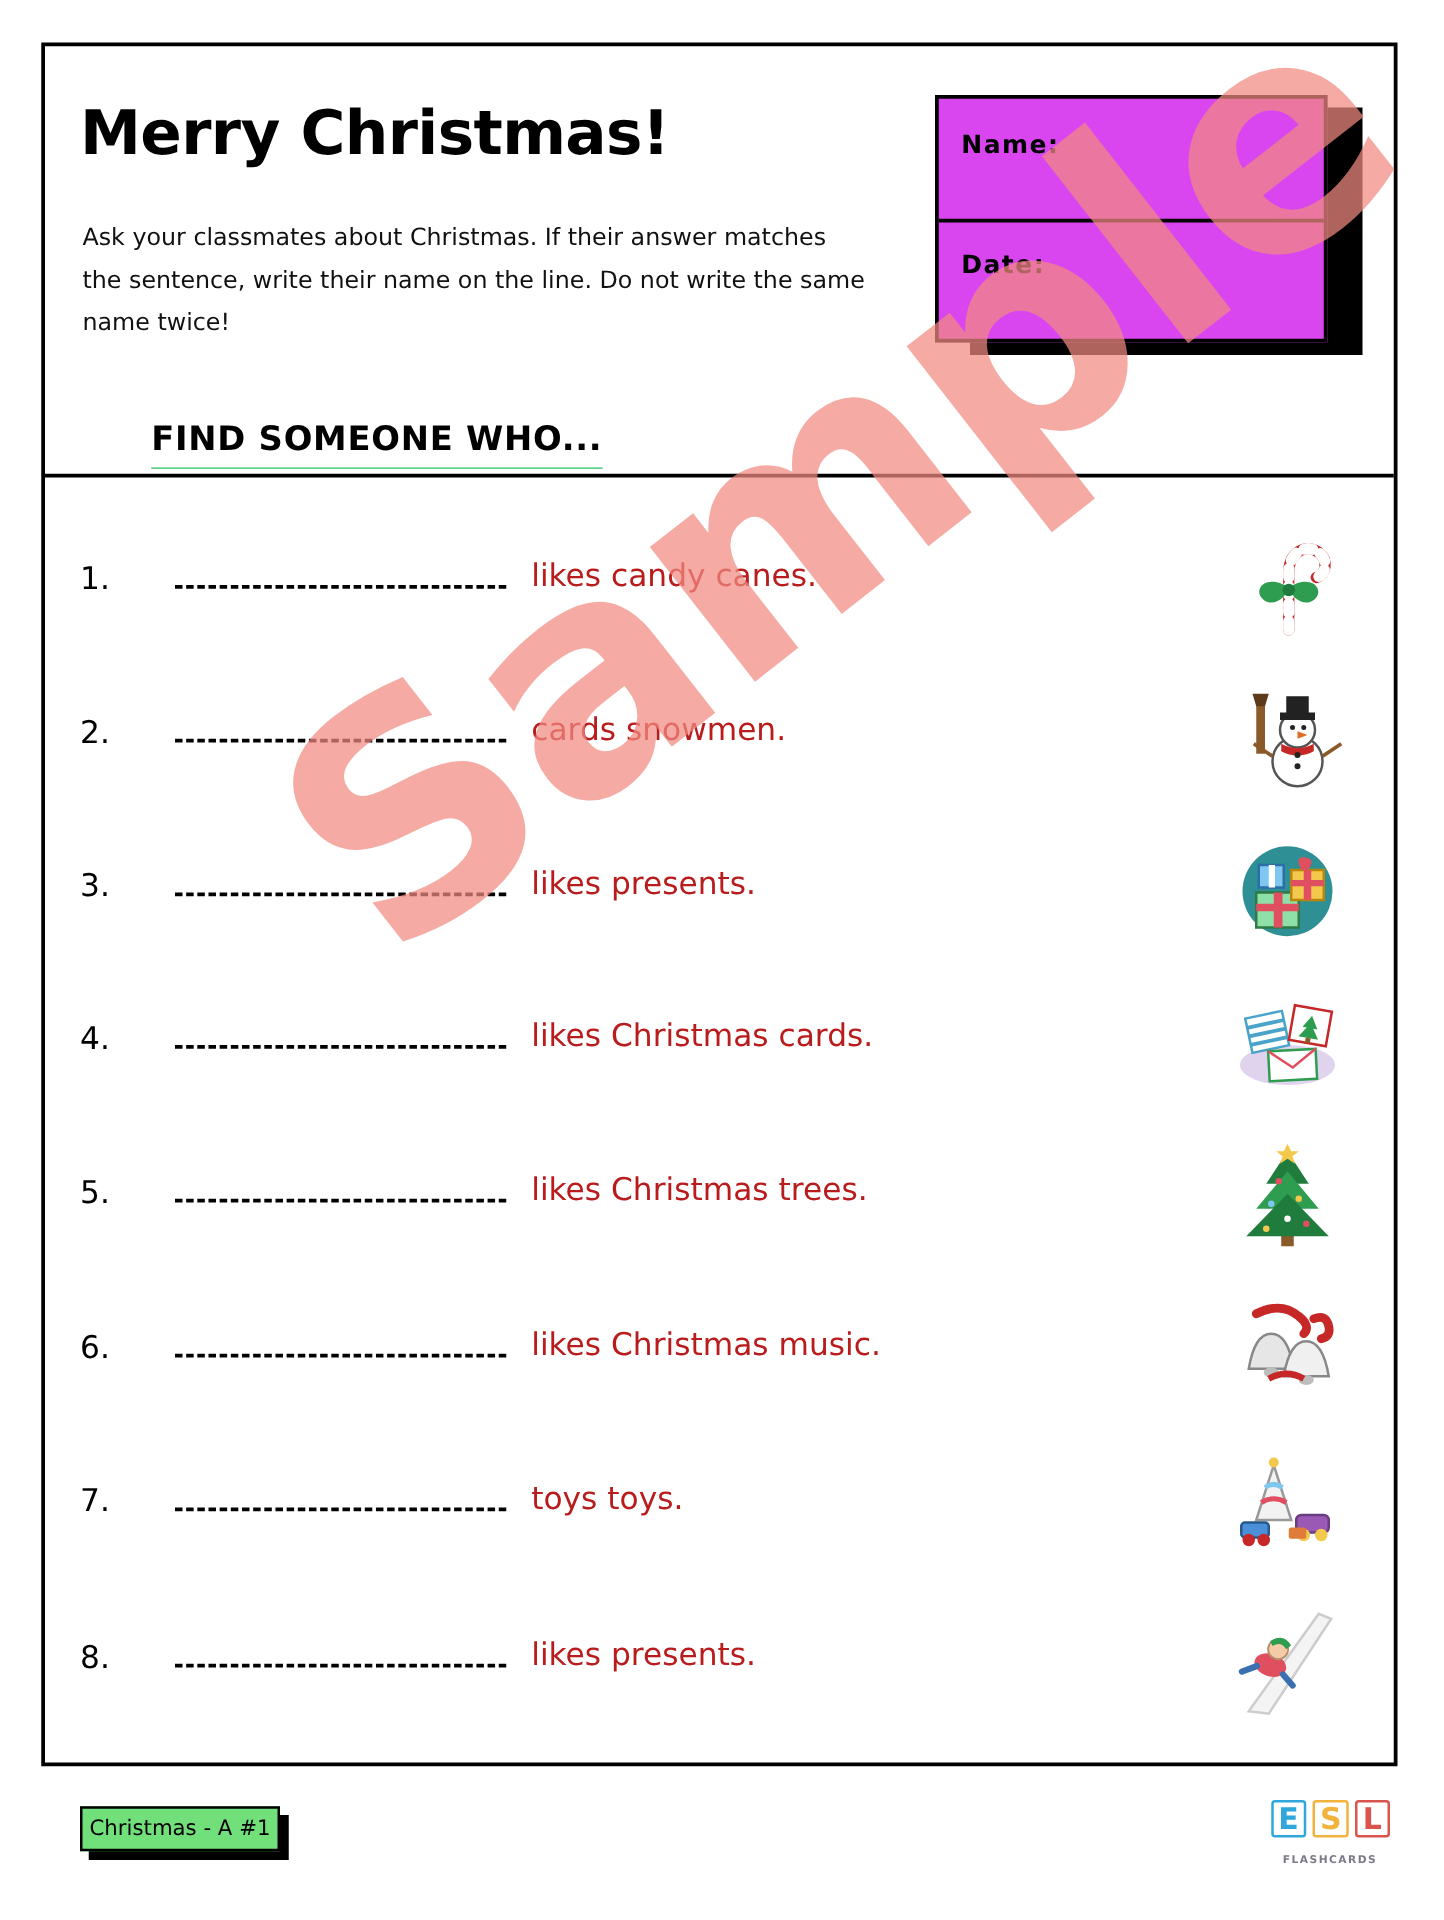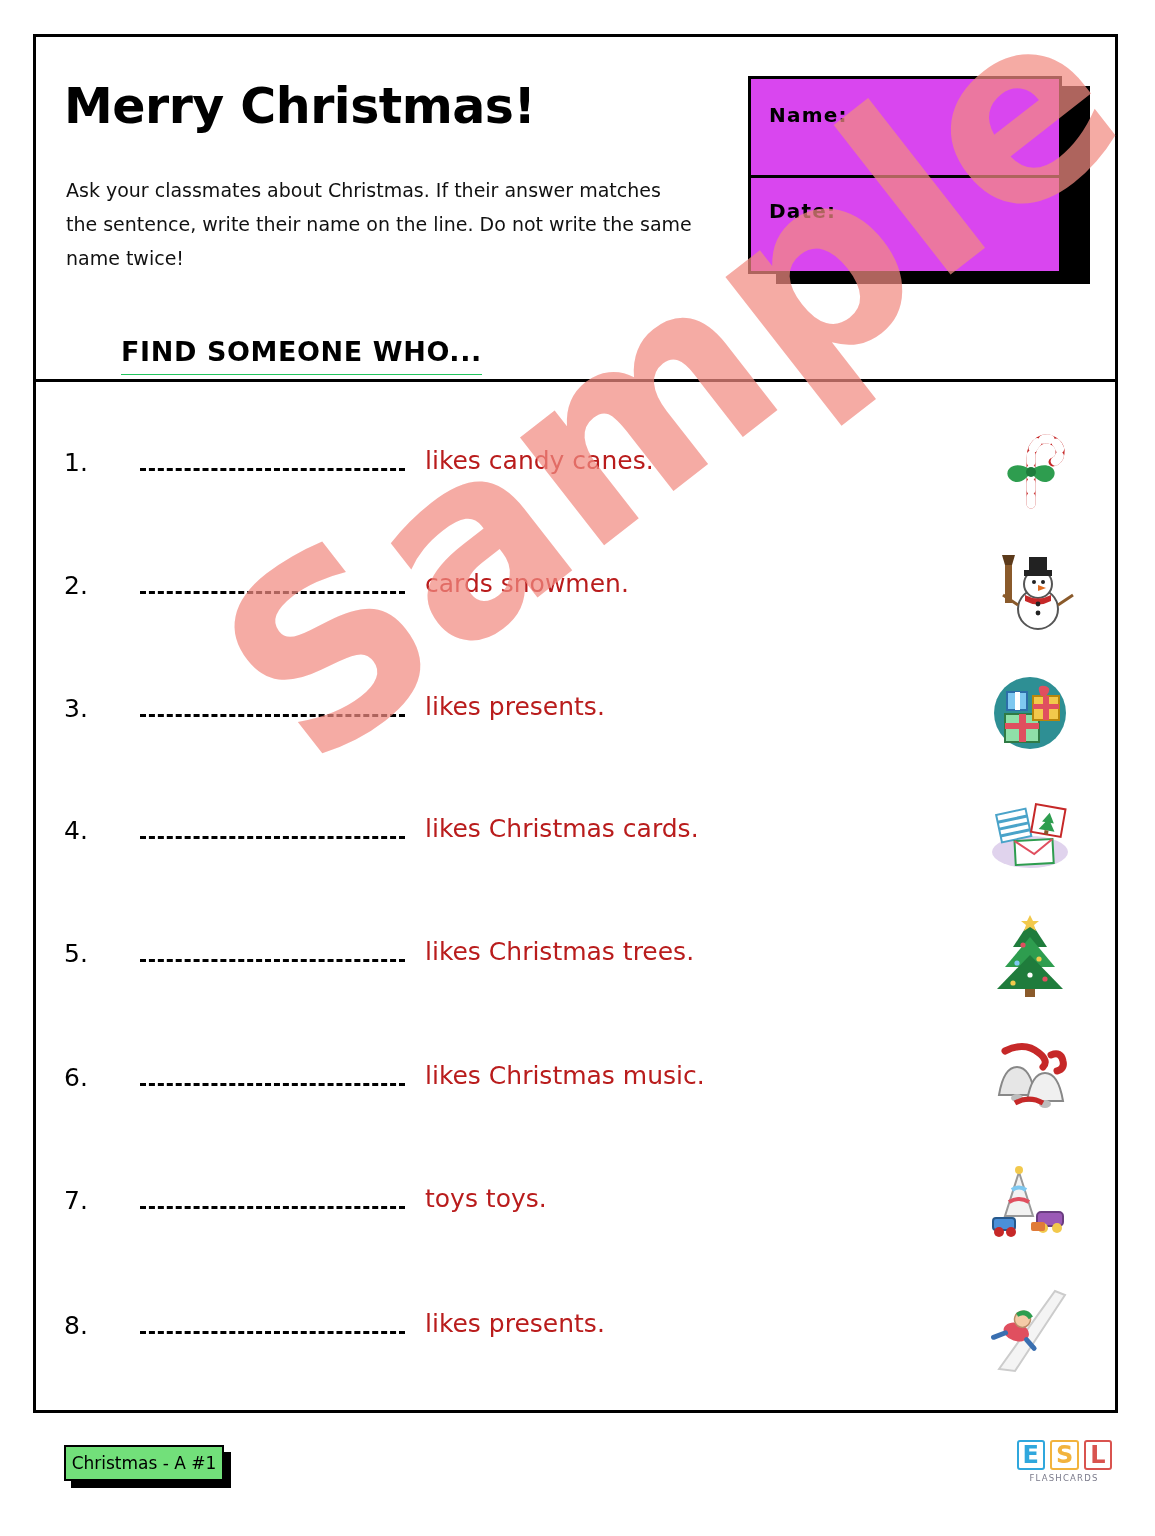--- a/index.html
+++ b/index.html
@@ -200,25 +200,25 @@
     font-size: 24px;
     line-height: 26px;
     padding: 0 4px;
     border: 2px solid currentColor;
     border-radius: 3px;
   }
   .logo .l-e { color: #2fa7dd; }
   .logo .l-s { color: #f2b33d; }
   .logo .l-l { color: #d9534f; }
   .logo .sub {
-    margin-top: 3px;
+    margin-top: 13px;
     font-size: 8.5px;
     letter-spacing: 1.2px;
     color: #7a7a8a;
-    font-weight: 400;
+    font-weight: 700;
   }
 
   
   .watermark {
     position: absolute;
     left: 0;
     top: 0;
     width: 1155px;
     height: 1536px;
     pointer-events: none;

